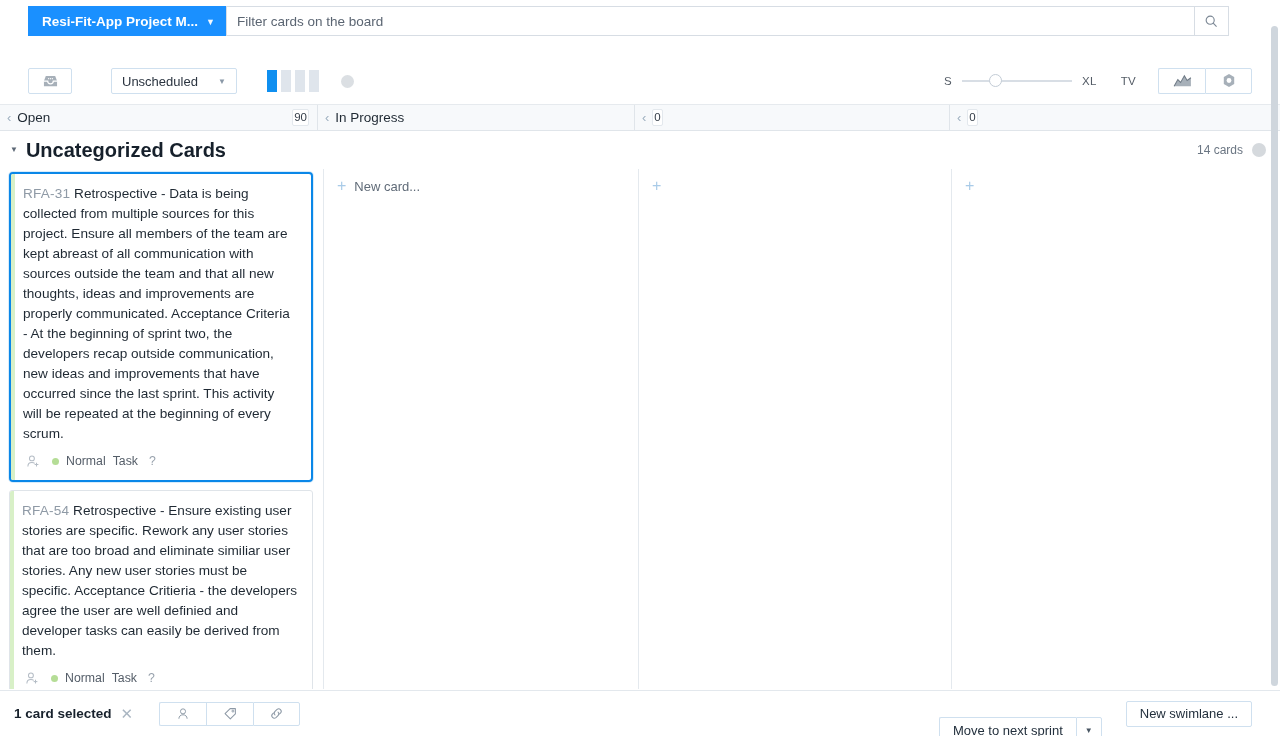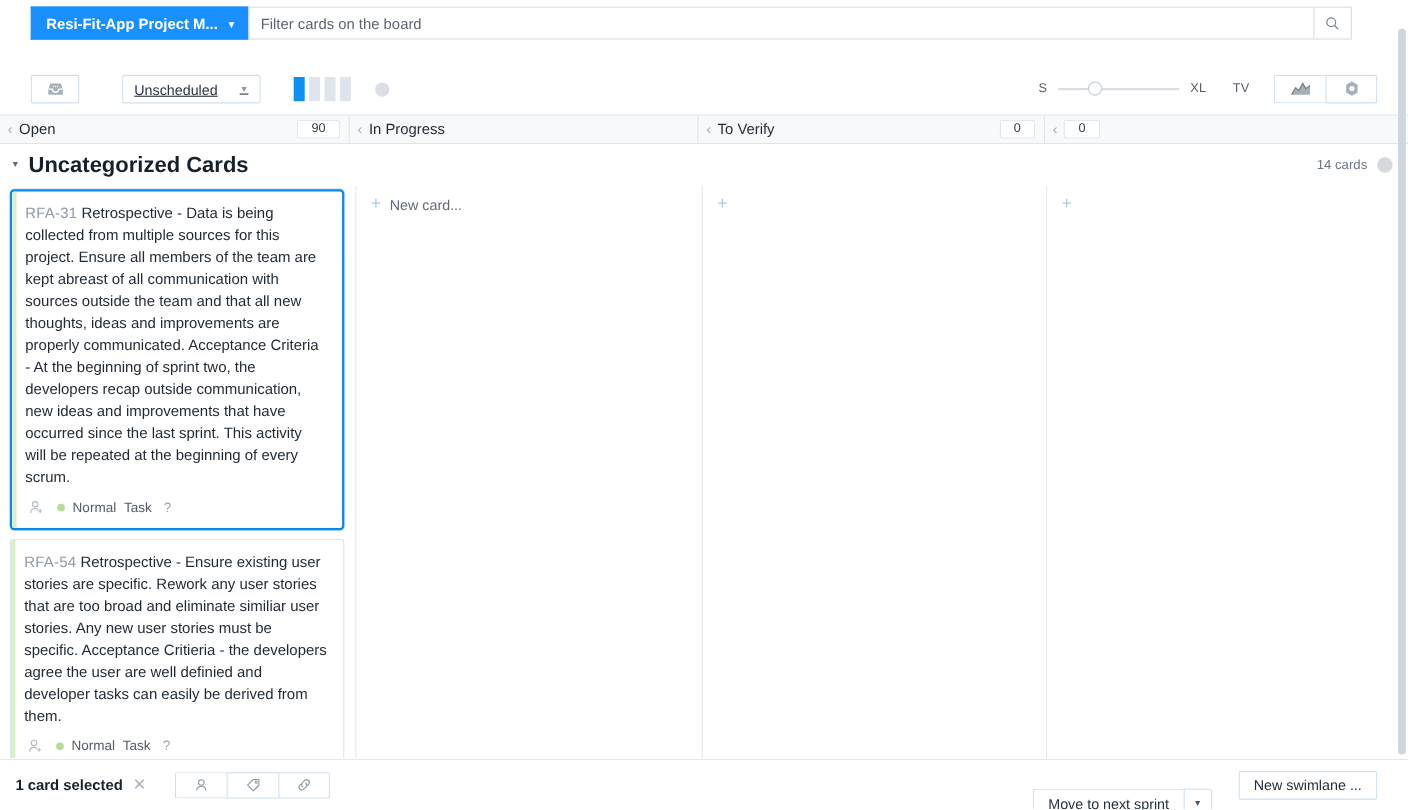--- a/index.html
+++ b/index.html
@@ -48,21 +48,21 @@
   }
   .icon-btn {
     width: 44px; height: 26px; border: 1px solid #cfe0ef; background: #fff;
     display: flex; align-items: center; justify-content: center;
     cursor: pointer; border-radius: 2px;
   }
   .sched-btn {
     margin-left: 39px; height: 26px; min-width: 125px;
     border: 1px solid #cfe0ef; background: #fff; border-radius: 2px;
     display: flex; align-items: center; justify-content: center; gap: 20px;
-    font-size: 13px; color: #2b3440; cursor: pointer; padding: 0 10px; text-decoration: underline;
+    font-size: 13px; color: #2b3440; cursor: pointer; padding: 0 10px;
   }
   .sched-btn .caret { font-size: 8px; color: #8a98a7; }
   .seg-wrap { margin-left: 30px; display: flex; gap: 4px; align-items: center; }
   .seg { width: 10px; height: 22px; background: #dfe5ec; }
   .seg.active { background: #0f8ff0; }
   .seg-dot {
     width: 13px; height: 13px; border-radius: 50%;
     background: #dbdfe3; margin-left: 18px;
   }
   .spacer { flex: 1; }
@@ -90,21 +90,21 @@
   }
   .colhead {
     display: flex; align-items: center; height: 100%;
     border-right: 1px solid #e0e5ea; padding: 0 8px 0 7px;
   }
   .colhead:last-child { border-right: none; }
   .colhead .bk { color: #9fb0c0; font-size: 13px; margin-right: 6px; cursor: pointer; }
   .colhead .nm { font-size: 13.5px; color: #1f2933; flex: 1; }
   .colhead .cnt {
     font-size: 11.5px; color: #343d48; background: #fff;
-    border: 1px solid #e3e8ed; border-radius: 2px; padding: 0px 12px; line-height: 15px;
+    border: 1px solid #e3e8ed; border-radius: 2px; padding: 0px 1px; line-height: 15px;
   }
 
   
   .swimlane-head {
     position: absolute; left: 0; top: 131px; width: 1280px; height: 38px;
     display: flex; align-items: center; padding: 0 14px 0 10px;
   }
   .swim-toggle {
     font-size: 8px; color: #5d6876; margin-right: 8px; cursor: pointer;
     transform: translateY(-1px);
@@ -269,21 +269,20 @@
     <span class="nm">Open</span>
     <span class="cnt">90</span>
   </div>
   <div class="colhead" style="width:317px">
     <span class="bk">‹</span>
     <span class="nm">In Progress</span>
 
   </div>
   <div class="colhead" style="width:315px">
     <span class="bk">‹</span>
-    <span class="nm">To Verify</span>
     <span class="cnt">0</span>
   </div>
   <div class="colhead" style="width:330px">
     <span class="bk">‹</span>
     <span class="cnt">0</span>
   </div>
 </div>
 
 <div class="swimlane-head">
   <span class="swim-toggle">▼</span>

